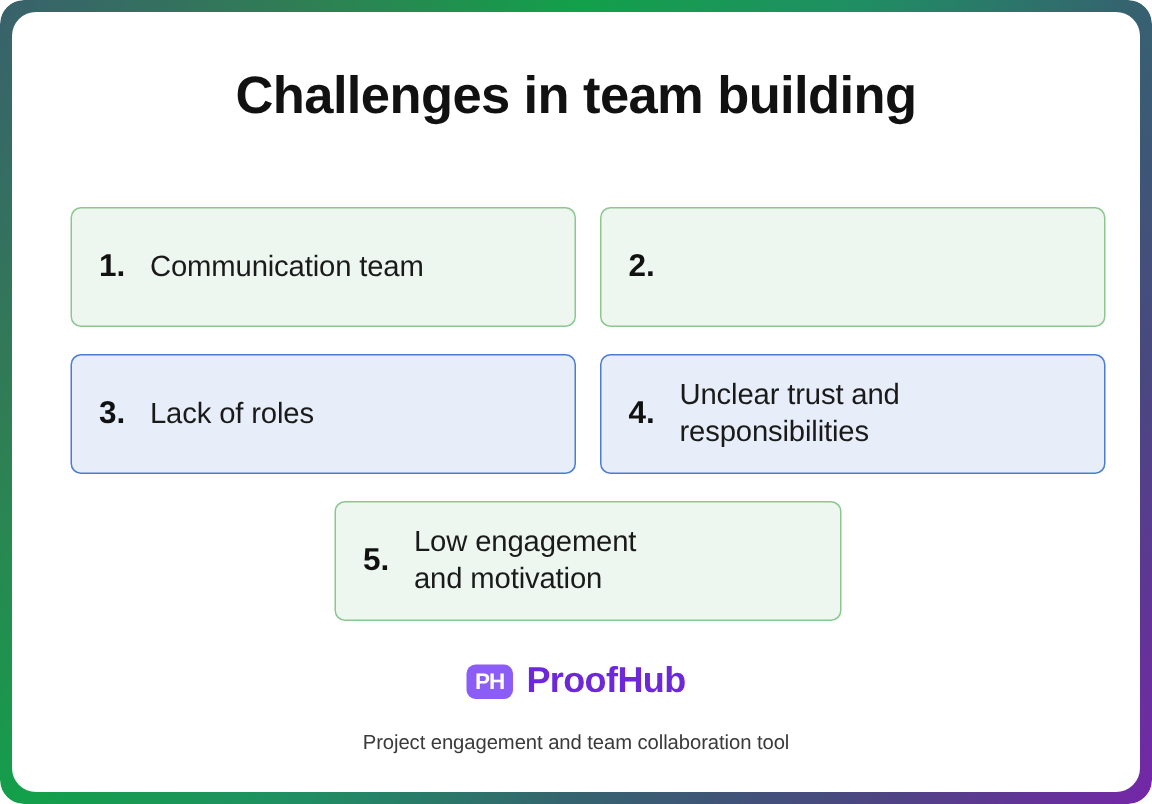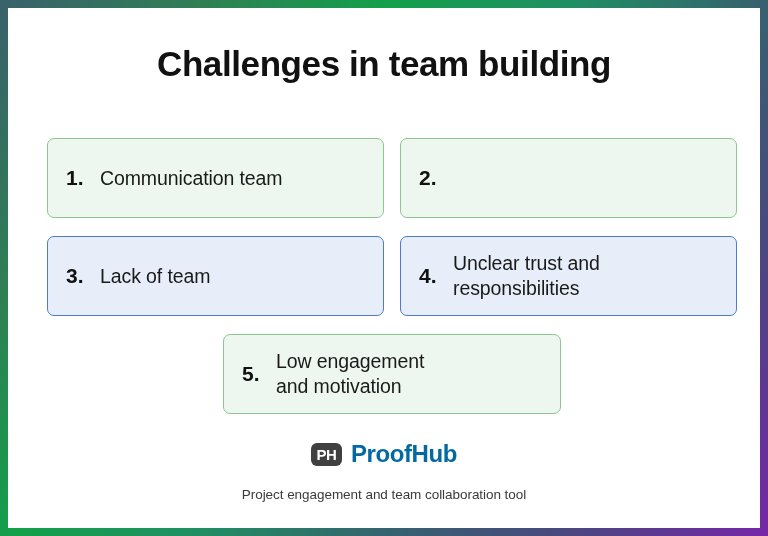--- a/index.html
+++ b/index.html
@@ -1,15 +1,15 @@
 <!DOCTYPE html>
 <html><head>
 <meta charset="utf-8">
 <style>
-  * { box-sizing: border-box; margin: 0; padding: 0; }
+  * { box-sizing: border-box; margin: 0; padding: 0; border-radius: 16px; }
 
   html, body {
     width: 768px;
     height: 536px;
     overflow: hidden;
     background: #ffffff;
     font-family: "Liberation Sans", sans-serif;
   }
 
   
@@ -107,39 +107,39 @@
     display: flex;
     align-items: center;
     justify-content: center;
     gap: 9px;
   }
 
   #brand-mark {
     width: 31px;
     height: 23px;
     border-radius: 6px;
-    background: #404040;
+    background: #8b5cf6;
     display: flex;
     align-items: center;
     justify-content: center;
     flex: 0 0 auto;
   }
 
   #brand-mark-text {
     color: #ffffff;
     font-size: 15px;
     font-weight: 700;
     letter-spacing: -0.6px;
     line-height: 1;
   }
 
   #brand-name {
     font-size: 24px;
     font-weight: 700;
-    color: #0369a1;
+    color: #6d28d9;
     letter-spacing: -0.4px;
     line-height: 1;
   }
 
   #tagline {
     position: absolute;
     left: 0;
     right: 0;
     top: 479px;
     text-align: center;
@@ -161,21 +161,21 @@
       <span class="card-number">1.</span>
       <span class="card-label">Communication team</span>
     </div>
 
     <div class="card green" id="card-2">
       <span class="card-number">2.</span>
     </div>
 
     <div class="card blue" id="card-3">
       <span class="card-number">3.</span>
-      <span class="card-label">Lack of team</span>
+      <span class="card-label">Lack of roles</span>
     </div>
 
     <div class="card blue" id="card-4">
       <span class="card-number">4.</span>
       <span class="card-label">Unclear trust and
 responsibilities</span>
     </div>
 
     <div class="card green" id="card-5">
       <span class="card-number">5.</span>

